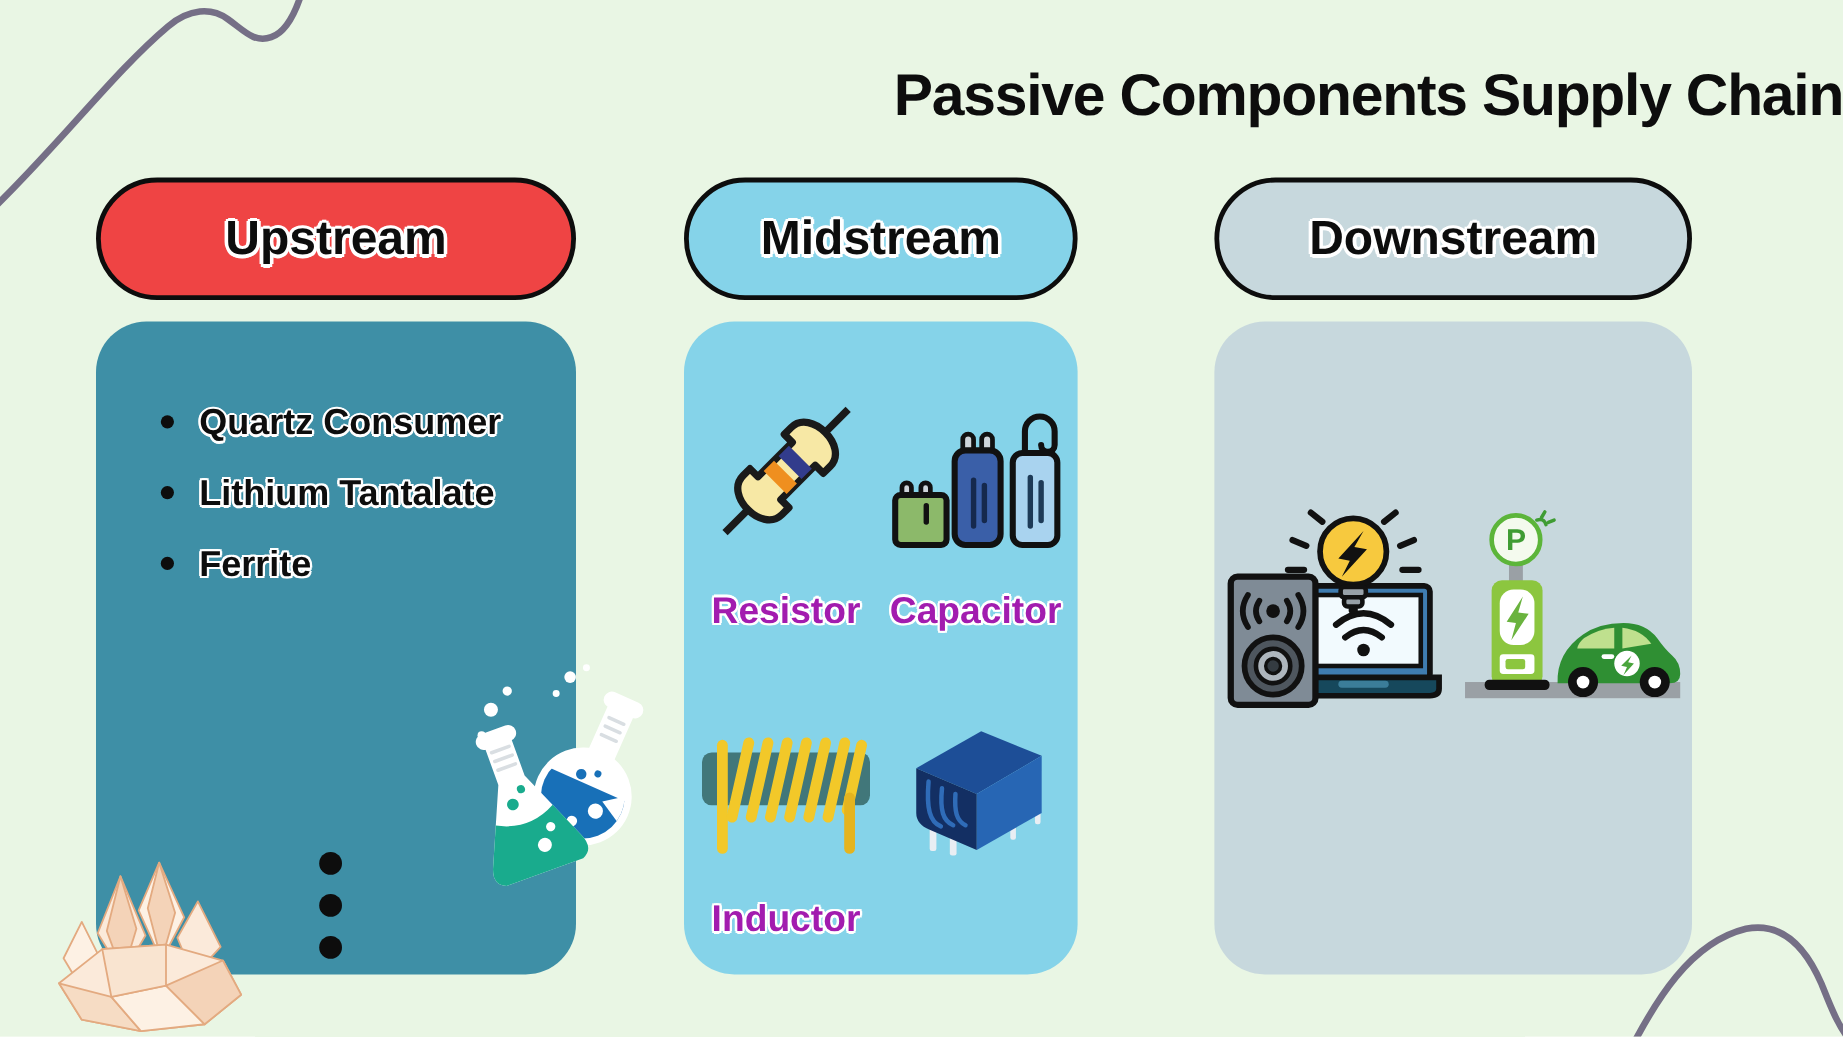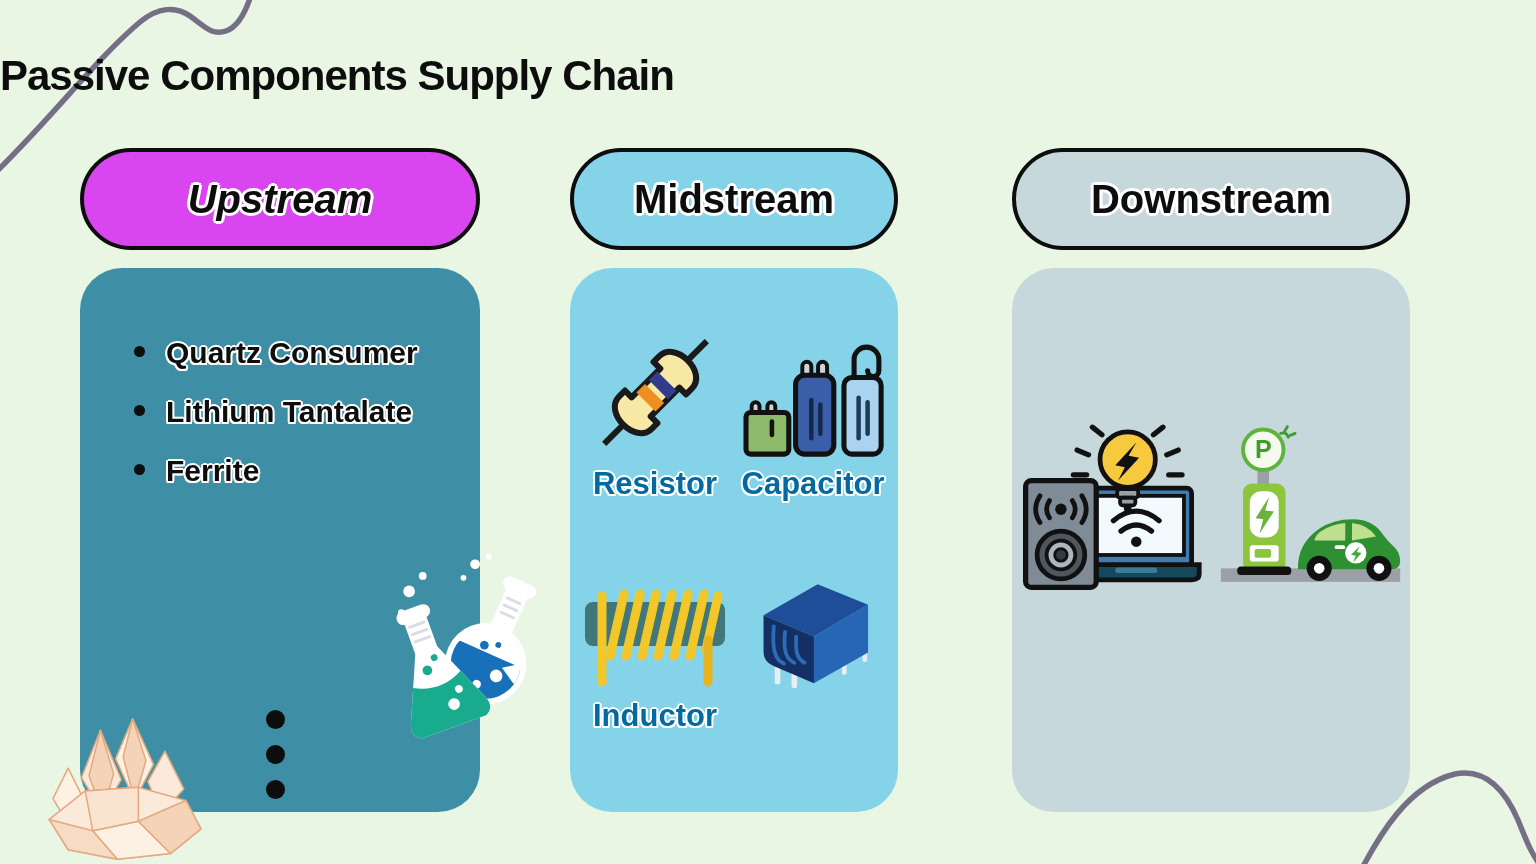--- a/index.html
+++ b/index.html
@@ -1,32 +1,32 @@
 <!DOCTYPE html>
 <html><head>
 <meta charset="utf-8">
 <style>
   html,body{margin:0;padding:0;width:1536px;height:864px;overflow:hidden;
     font-family:"Liberation Sans", sans-serif;}
   .canvas{position:relative;width:1536px;height:864px;background:#e9f6e4;}
 
   .squiggles{position:absolute;inset:0;pointer-events:none;}
 
-  .title{position:absolute;top:52px;left:0;right:0;margin:0;text-align:left;
-    font-size:42px;font-weight:700;letter-spacing:-1px;color:#0d0d0d;}
+  .title{position:absolute;top:52px;left:0;right:0;margin:0;text-align:right;
+    font-size:49px;font-weight:700;letter-spacing:-1px;color:#0d0d0d;}
 
   .col{position:absolute;top:148px;}
   .col-upstream{left:80px;width:400px;}
   .col-midstream{left:570px;width:328px;}
   .col-downstream{left:1012px;width:398px;}
 
   .pill{height:94px;border:4px solid #0d0d0d;border-radius:999px;
     display:flex;align-items:center;justify-content:center;
     font-size:40px;font-weight:700;color:#0d0d0d;}
-  .pill-up{background:#d946ef;font-style:italic;}
+  .pill-up{background:#ef4444;}
   .pill-mid{background:#85d3e9;}
   .pill-down{background:#c7d8dd;}
 
   .outline-lg{text-shadow:3px 0 0 #fff,-3px 0 0 #fff,0 3px 0 #fff,0 -3px 0 #fff,
     2px 2px 0 #fff,-2px 2px 0 #fff,2px -2px 0 #fff,-2px -2px 0 #fff;}
   .outline-sm{text-shadow:2px 0 0 #fff,-2px 0 0 #fff,0 2px 0 #fff,0 -2px 0 #fff,
     1.5px 1.5px 0 #fff,-1.5px 1.5px 0 #fff,1.5px -1.5px 0 #fff,-1.5px -1.5px 0 #fff;}
 
   .panel{position:relative;margin-top:18px;height:544px;border-radius:42px;}
   .panel-up{background:#3e8fa6;}
@@ -42,21 +42,21 @@
   .vdots{position:absolute;left:186px;top:442px;display:flex;flex-direction:column;gap:16px;}
   .vdots i{width:19px;height:19px;border-radius:50%;background:#0d0d0d;}
   .flasks{position:absolute;left:300px;top:284px;width:165px;height:205px;}
   .crystal{position:absolute;left:26px;top:698px;width:200px;height:166px;z-index:3;}
 
   
   .mid-grid{display:grid;grid-template-columns:1fr 1fr;padding:42px 6px 0;}
   .cell{display:flex;flex-direction:column;align-items:center;}
   .icon-box{height:150px;display:flex;align-items:flex-end;justify-content:center;}
   .icon-box.row2{height:140px;margin-top:44px;}
-  .cell-label{margin-top:0;font-size:31px;font-weight:700;color:#0369a1;
+  .cell-label{margin-top:25px;font-size:31px;font-weight:700;color:#a21caf;
     text-align:center;line-height:1.55;}
 
   
   .down-grid{display:grid;grid-template-columns:1fr 1fr;column-gap:6px;padding:140px 2px 0;}
   .icon-box-down{height:190px;display:flex;align-items:flex-end;justify-content:center;}
 </style>
 </head>
 <body>
 
 <div class="canvas">

